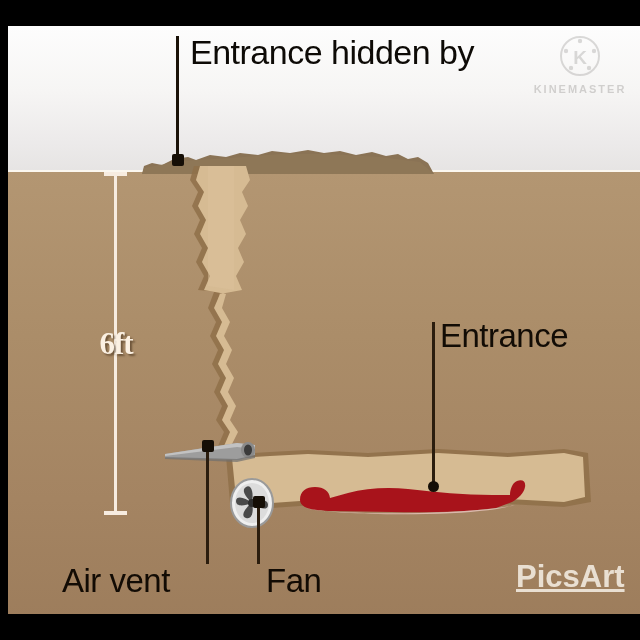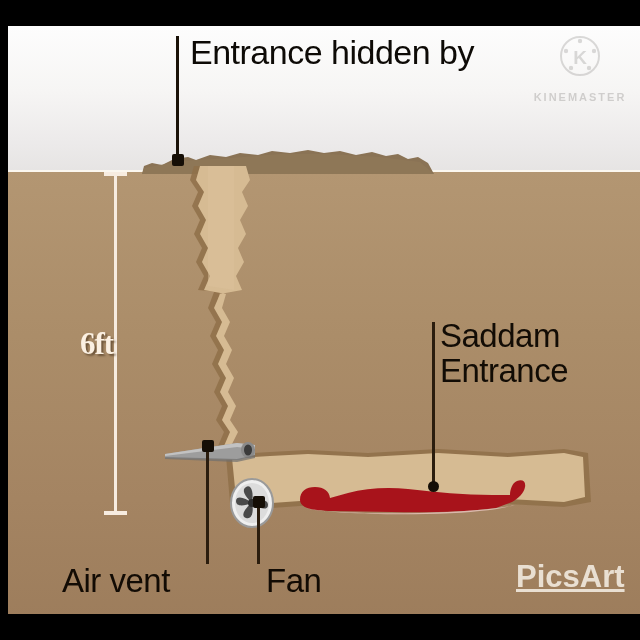--- a/index.html
+++ b/index.html
@@ -41,40 +41,40 @@
 
   
   .leader{position:absolute;background:#1a1208;width:3px;}
   .leader.brown{background:#2b1d0e;}
   .dot{position:absolute;width:11px;height:11px;border-radius:50%;background:#150e06;}
   .dot.sq{border-radius:2px;width:12px;height:12px;}
 
   
   .dim-line{position:absolute;left:106px;top:146px;width:3px;height:343px;background:#f7ece0;}
   .dim-cap{position:absolute;width:23px;height:4px;background:#f7ece0;left:96px;}
-  .dim-label{position:absolute;left:72px;top:300px;width:72px;text-align:left;
+  .dim-label{position:absolute;left:72px;top:300px;width:72px;text-align:center;
              color:#fbf0e2;font-weight:bold;font-size:31px;letter-spacing:-1px;
              font-family:"Liberation Serif",serif;
              text-shadow:2px 2px 2px rgba(60,40,20,.55);}
 
   
   .callout{position:absolute;color:#100c06;font-weight:normal;
            font-family:"Liberation Sans",sans-serif;line-height:1.06;
            letter-spacing:-0.5px;}
   #entrance-text{left:182px;top:8px;font-size:34px;color:#0d0a06;
                  text-shadow:1px 1px 0 rgba(255,255,255,.3);}
   #saddam-text{left:432px;top:293px;font-size:33px;color:#120c05;}
   #airvent-text{left:54px;top:538px;font-size:33px;color:#120b04;text-align:center;}
   #fan-text{left:258px;top:538px;font-size:33px;color:#120b04;}
 
   
   #kinemaster{position:absolute;left:524px;top:8px;width:96px;text-align:center;
               opacity:.30;color:#6d6a68;}
   #kinemaster .km-label{font-size:11px;letter-spacing:2px;font-weight:bold;
-                        margin-top:9px;color:#7a7774;}
+                        margin-top:1px;color:#7a7774;}
   #picsart{position:absolute;left:508px;top:533px;font-size:31px;font-weight:bold;
            color:#f0e8dc;letter-spacing:0px;font-family:"Liberation Sans",sans-serif;
            opacity:.92;text-decoration:underline;}
 
   
   .bar{position:absolute;left:0;width:640px;background:#000;}
   .bar.top{top:0;height:26px;}
   .bar.bottom{top:614px;height:26px;}
   .bar.left{top:0;left:0;width:8px;height:640px;}
 </style>
@@ -206,21 +206,20 @@
     <div class="dot sq" style="left:194px;top:414px;"></div>
 
     <div class="leader brown" style="left:249px;top:474px;height:64px;"></div>
     <div class="dot sq" style="left:245px;top:470px;"></div>
 
     <div class="callout" id="entrance-text">
       <div>Entrance hidden by</div>
     </div>
 
     <div class="callout" id="saddam-text">
-      <div>Saddam</div>
       <div>Entrance</div>
     </div>
 
     <div class="callout" id="airvent-text">Air vent</div>
     <div class="callout" id="fan-text">Fan</div>
 
     <div id="kinemaster">
       <svg width="44" height="44" viewBox="0 0 44 44">
         <circle cx="22" cy="22" r="19" fill="none" stroke="#8c8a88" stroke-width="2"></circle>
         <circle cx="22" cy="7" r="2.2" fill="#8c8a88"></circle>

